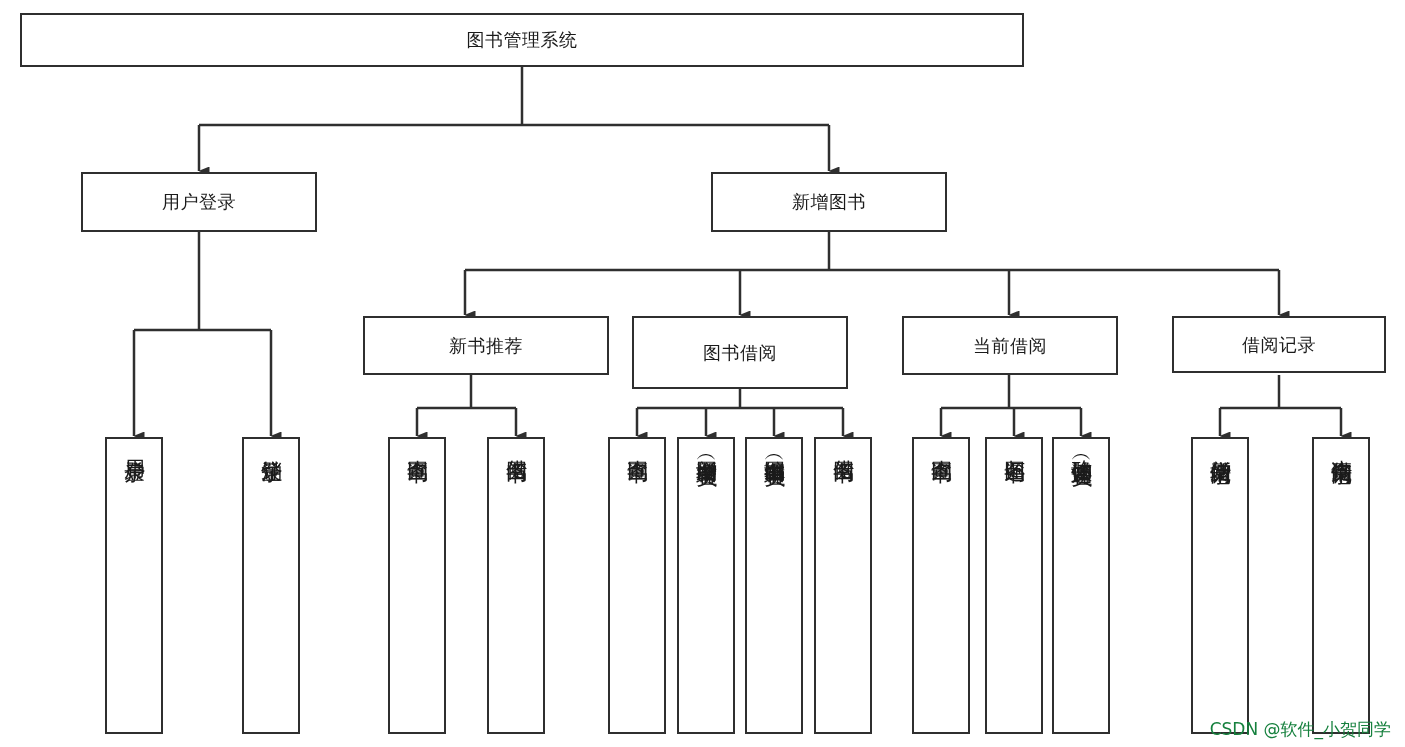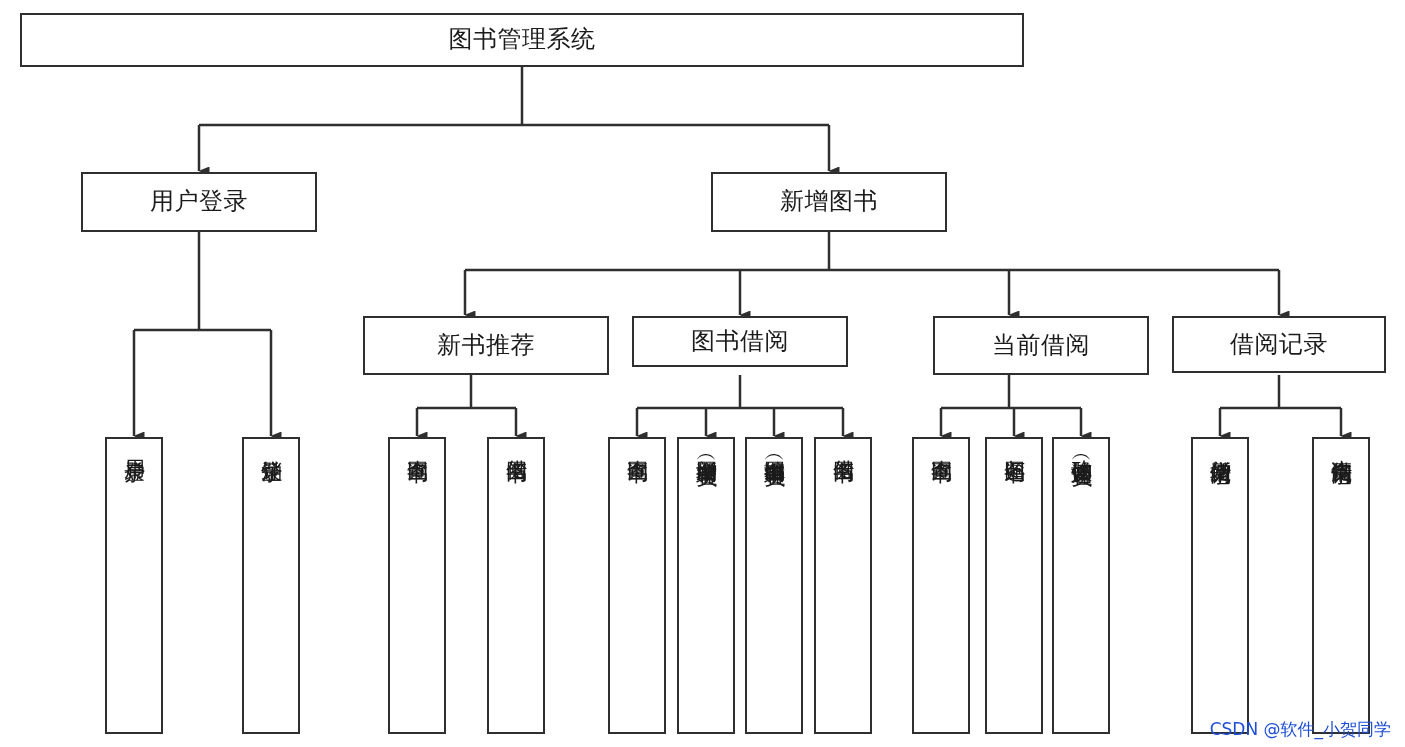--- a/index.html
+++ b/index.html
@@ -38,40 +38,40 @@
     color: #1b1b1b;
     z-index: 2;
   }
   .node .label {
     text-align: center;
     line-height: 1.06;
     letter-spacing: 0.5px;
   }
   .node.horizontal .label {
     writing-mode: horizontal-tb;
-    font-size: 24px;
+    font-size: 18px;
   }
   .node.vertical {
     align-items: flex-start;
     padding-top: 4px;
   }
   .node.vertical .label {
     writing-mode: vertical-rl;
     text-orientation: upright;
     font-size: 21px;
     line-height: 1.12;
     letter-spacing: 1px;
     margin: 0 auto;
   }
   #watermark {
     position: absolute;
     right: 14px;
     bottom: 6px;
     font-size: 17px;
-    color: #1d4ed8;
+    color: #15803d;
     z-index: 3;
     white-space: nowrap;
     font-family: "DejaVu Sans", "Liberation Sans", sans-serif;
   }
 </style>
 </head>
 <body>
 
 <div id="diagram-root">
 
@@ -124,24 +124,24 @@
       </div>
       <div class="node horizontal" style="left: 81px; top: 172px; width: 236px; height: 60px;">
         <span class="label">用户登录</span>
       </div>
       <div class="node horizontal" style="left: 711px; top: 172px; width: 236px; height: 60px;">
         <span class="label">新增图书</span>
       </div>
       <div class="node horizontal" style="left: 363px; top: 316px; width: 246px; height: 59px;">
         <span class="label">新书推荐</span>
       </div>
-      <div class="node horizontal" style="left: 632px; top: 316px; width: 216px; height: 51px;">
+      <div class="node horizontal" style="left: 632px; top: 316px; width: 216px; height: 73px;">
         <span class="label">图书借阅</span>
       </div>
-      <div class="node horizontal" style="left: 902px; top: 316px; width: 216px; height: 59px; margin-left: 31px;">
+      <div class="node horizontal" style="left: 902px; top: 316px; width: 216px; height: 59px;">
         <span class="label">当前借阅</span>
       </div>
       <div class="node horizontal" style="left: 1172px; top: 316px; width: 214px; height: 57px;">
         <span class="label">借阅记录</span>
       </div>
       <div class="node vertical" style="left: 105px; top: 437px; width: 58px; height: 297px;">
         <span class="label">用户登录</span>
       </div>
       <div class="node vertical" style="left: 242px; top: 437px; width: 58px; height: 297px;">
         <span class="label">注销登录</span>

